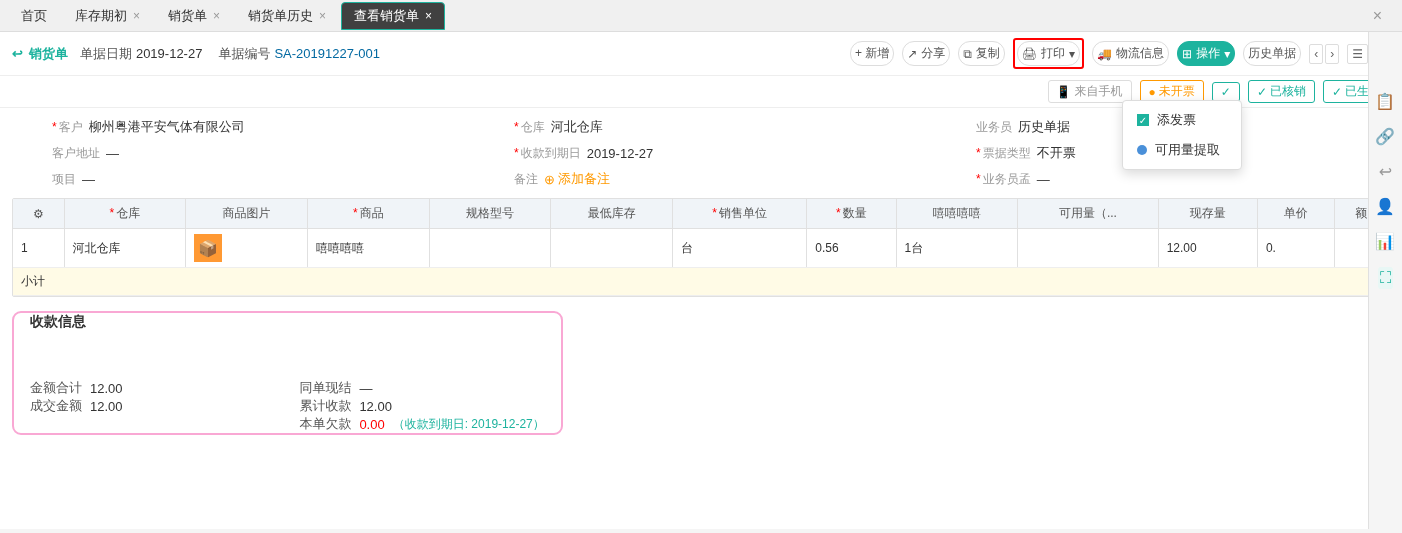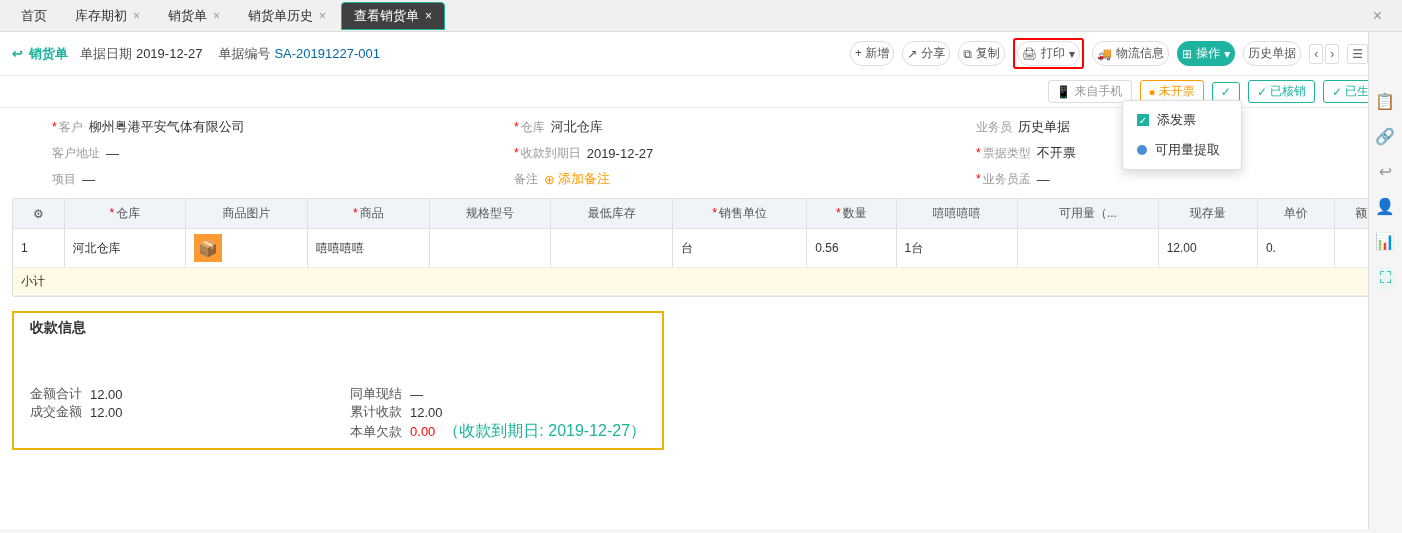--- a/index.html
+++ b/index.html
@@ -69,21 +69,21 @@
     .data-table th { padding: 6px 8px; border-right: 1px solid #e0e0e0; border-bottom: 1px solid #e0e0e0; color: #555; font-weight: normal; white-space: nowrap; }
     .data-table th.required::before { content: '*'; color: red; margin-right: 2px; }
     .data-table td { padding: 5px 8px; border-right: 1px solid #e0e0e0; border-bottom: 1px solid #eee; white-space: nowrap; }
     .data-table tr.subtotal td { background: #fffbe6; }
 
     
     .product-img { width: 28px; height: 28px; background: #ff9933; display: flex; align-items: center; justify-content: center; }
 
     
     .payment-box {
-      margin: 8px 12px; border: 2px solid #eab308; border-radius: 0; padding: 6px 16px;
+      margin: 8px 12px; border: 2px solid #f9a8d4; border-radius: 9px; padding: 0 16px;
       display: inline-block; min-width: 520px;
     }
     .payment-title { font-weight: bold; margin-bottom: 8px; font-size: 14px; }
     .payment-grid { display: grid; grid-template-columns: 1fr 1fr; gap: 4px 24px; margin-top: 48px; }
     .payment-row { display: flex; align-items: center; gap: 8px; font-size: 13px; }
     .payment-label { color: #555; }
     .payment-value { color: #333; }
     .payment-value.red { color: red; }
 
     
@@ -336,21 +336,21 @@
               <span class="payment-label">同单现结</span>
               <span class="payment-value">—</span>
             </div>
             <div class="payment-row">
               <span class="payment-label">累计收款</span>
               <span class="payment-value">12.00</span>
             </div>
             <div class="payment-row">
               <span class="payment-label">本单欠款</span>
               <span class="payment-value red">0.00</span>
-              <span class="payment-value" style="color:#1db39e;font-size:16px;">（收款到期日: 2019-12-27）</span>
+              <span class="payment-value" style="color:#1db39e;font-size:12px;">（收款到期日: 2019-12-27）</span>
             </div>
           </div>
         </div>
       </div>
     </div>
 
     <div class="dropdown-menu">
       <div class="menu-item">
         <span class="menu-checkbox" style="background:#1db39e;border-color:#1db39e;color:#fff;display:flex;align-items:center;justify-content:center;font-size:10px;">✓</span>
         <span>添发票</span>

